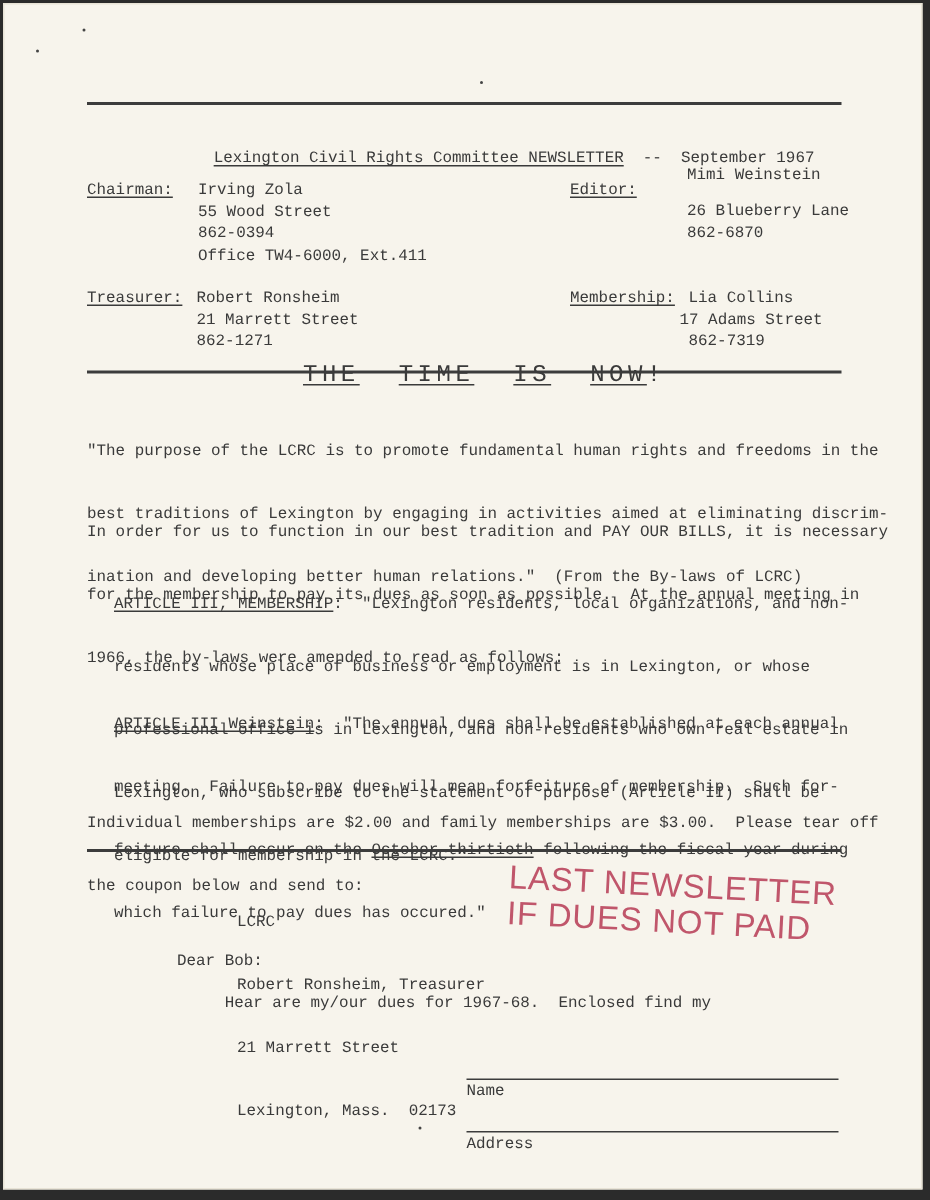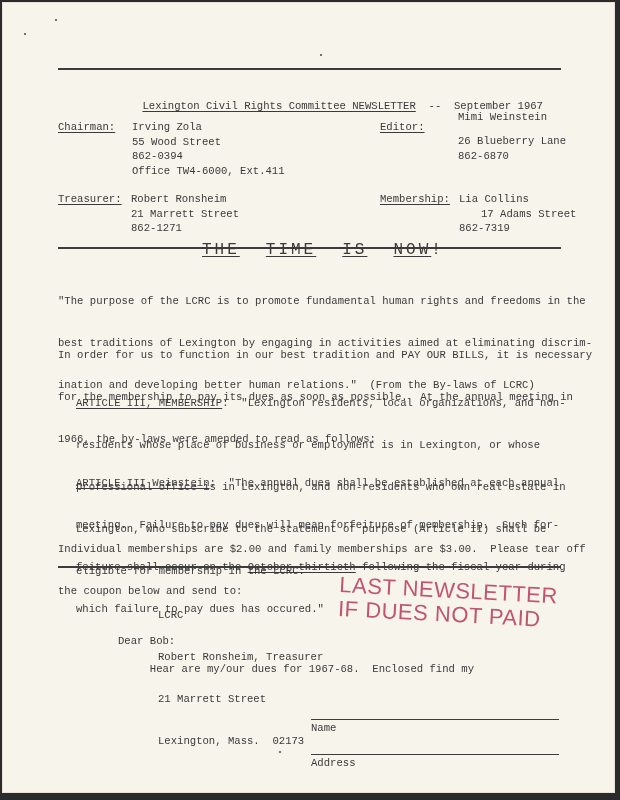--- a/index.html
+++ b/index.html
@@ -85,21 +85,21 @@
   <div class="abs" style="left:456px;top:132px;">26 Blueberry Lane</div>
   <div class="abs" style="left:456px;top:147px;">862-6870</div>
 
   <div class="abs u" style="left:56px;top:190px;">Treasurer:</div>
   <div class="abs" style="left:129px;top:190px;">Robert Ronsheim</div>
   <div class="abs" style="left:129px;top:205px;">21 Marrett Street</div>
   <div class="abs" style="left:129px;top:219px;">862-1271</div>
 
   <div class="abs u" style="left:378px;top:190px;">Membership:</div>
   <div class="abs" style="left:457px;top:190px;">Lia Collins</div>
-  <div class="abs" style="left:479px;top:205px;">17 Adams Street</div>
+  <div class="abs" style="left:451px;top:205px;">17 Adams Street</div>
   <div class="abs" style="left:457px;top:219px;">862-7319</div>
 
   <div class="rule" style="left:56px;top:245px;width:503px;"></div>
 
   <div class="heading" style="left:200px;top:241px;font-size:16px;letter-spacing:3px;">
     <span class="u">THE</span><span style="display:inline-block;width:26px;"></span><span class="u">TIME</span><span style="display:inline-block;width:26px;"></span><span class="u">IS</span><span style="display:inline-block;width:26px;"></span><span class="u">NOW</span><span>!</span>
   </div>
 
   <div class="para" style="left:56px;top:264px;">
     <div>"The purpose of the LCRC is to promote fundamental human rights and freedoms in the</div>

